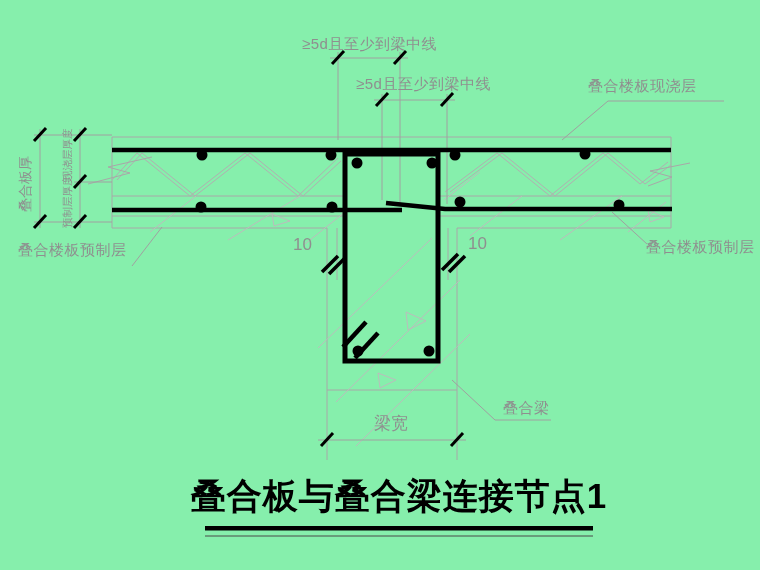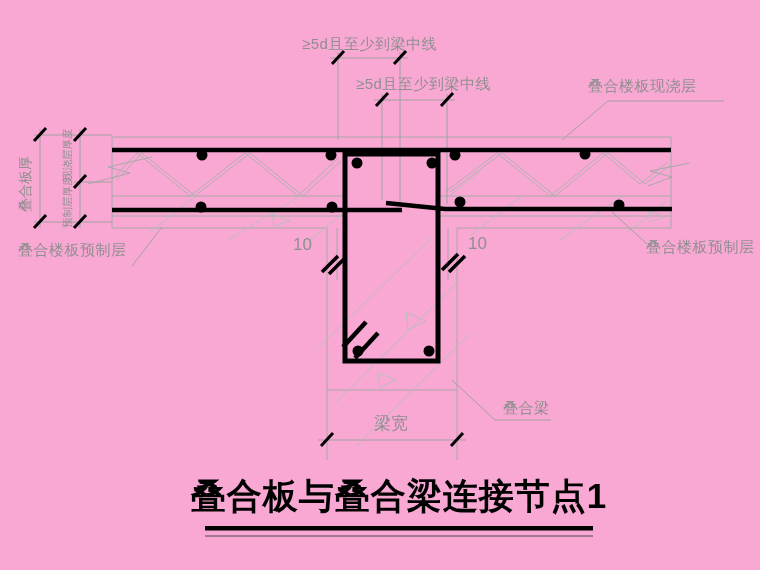--- a/index.html
+++ b/index.html
@@ -1,17 +1,17 @@
 <!DOCTYPE html>
 <html><head>
 <meta charset="utf-8">
 <style>
   html,body{margin:0;padding:0;background:#ffffff;}
   #stage{
-    position:relative;width:760px;height:570px;background:#f9a8d4;overflow:hidden;
+    position:relative;width:760px;height:570px;background:#86efac;overflow:hidden;
     font-family:"Liberation Sans","DejaVu Sans",sans-serif;
   }
   svg text{font-family:"Liberation Sans","DejaVu Sans",sans-serif;}
   .dimtxt{fill:#8f8f8f;font-size:15px;letter-spacing:0.5px;}
   .graytxt{fill:#8f8f8f;}
   .titletxt{fill:#000000;font-weight:bold;font-size:35px;letter-spacing:1px;}
 </style>
 </head>
 <body>
 

